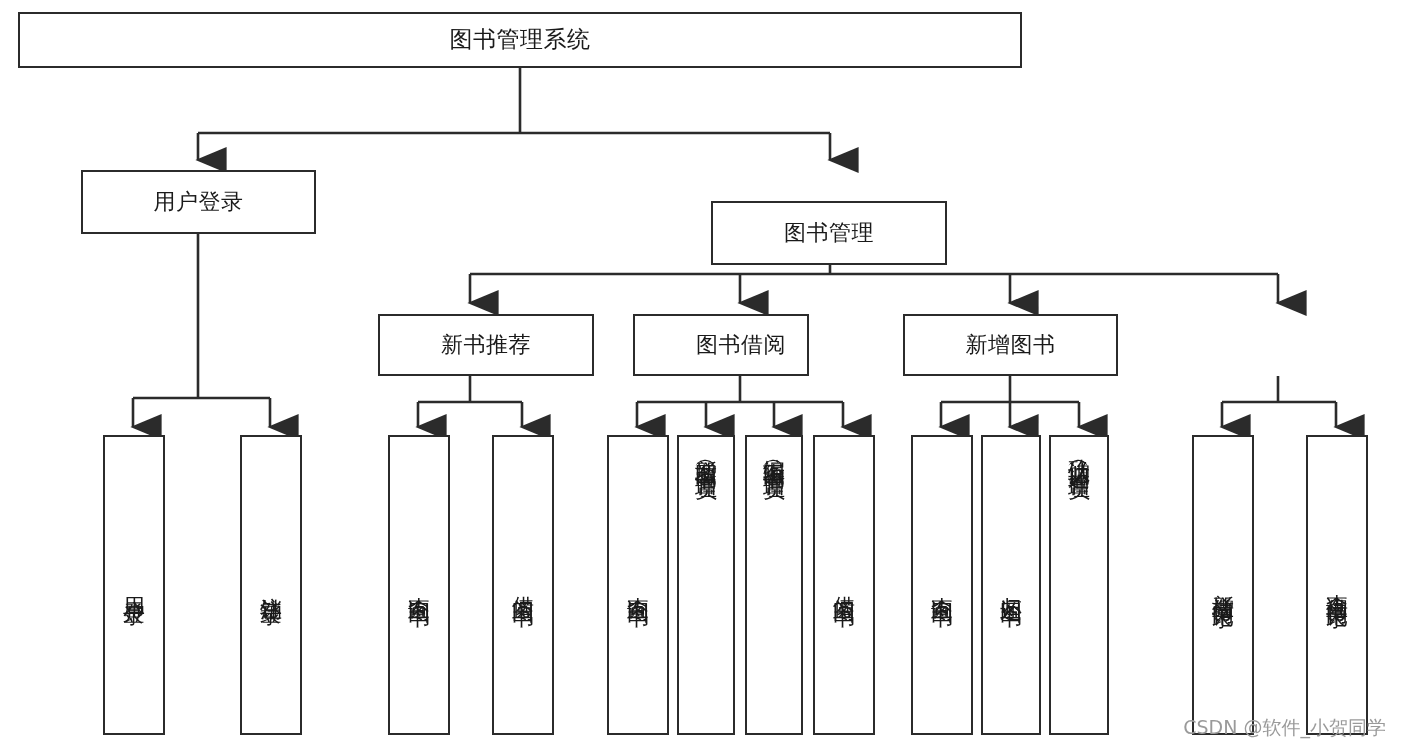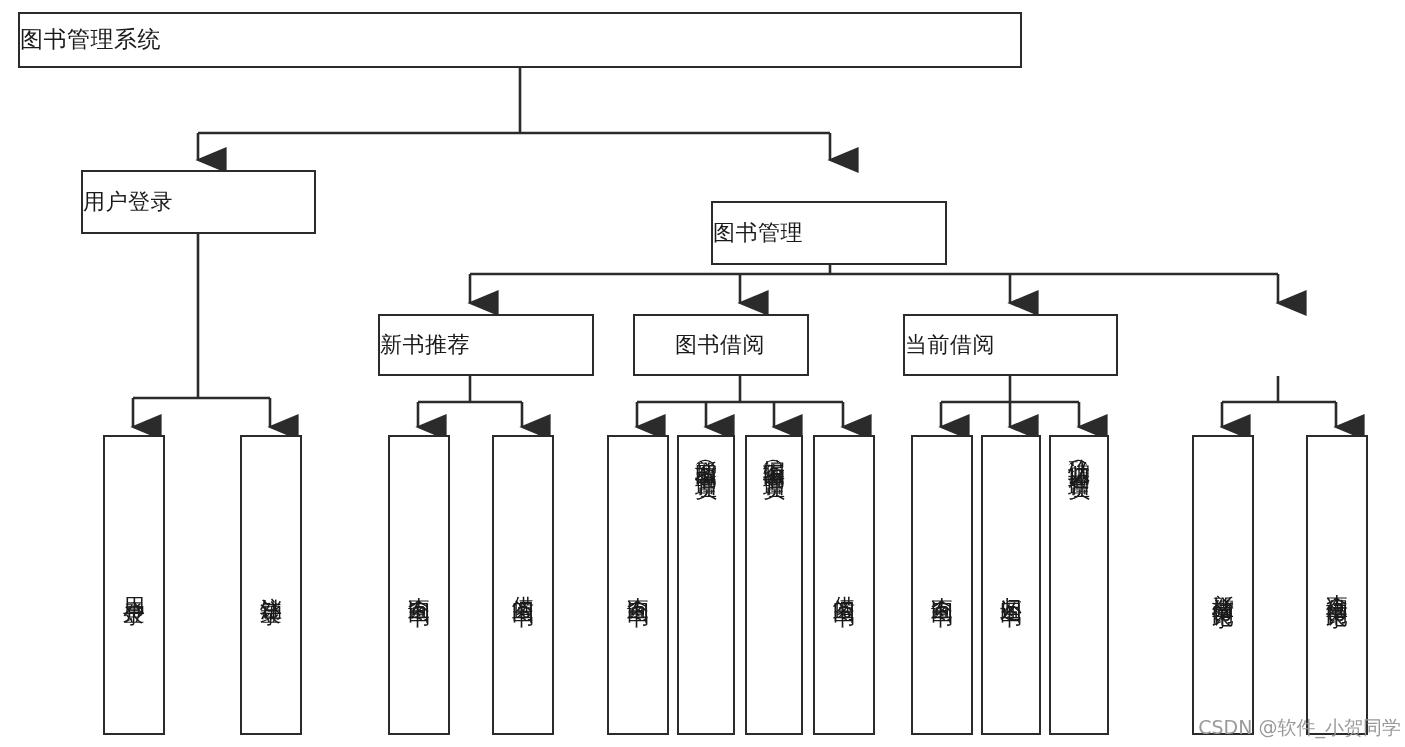--- a/index.html
+++ b/index.html
@@ -28,21 +28,21 @@
     pointer-events: none;
   }
   
   .node {
     position: absolute;
     box-sizing: border-box;
     background: #ffffff;
     border: 2px solid #2b2b2b;
     display: flex;
     align-items: center;
-    justify-content: flex-start;
+    justify-content: center;
     color: #1a1a1a;
   }
   .node .label {
     display: block;
     line-height: 1.28;
     letter-spacing: 0.5px;
     white-space: nowrap;
   }
   
   .node.h .label {
@@ -66,21 +66,21 @@
     white-space: nowrap;
   }
   
   .node.v.center {
     align-items: center;
     padding-top: 0;
   }
   
   #watermark {
     position: absolute;
-    right: 4px;
+    right: 19px;
     bottom: 6px;
     font-size: 19px;
     color: #9a9a9a;
     white-space: nowrap;
     font-family: "DejaVu Sans", "Liberation Sans", sans-serif;
     text-align: right;
   }
 </style>
 </head>
 <body>
@@ -151,21 +151,21 @@
 
   <div class="node h" style="left:362px; top:314px; width:216px; height:62px;margin-left:16px;">
     <span class="label">新书推荐</span>
   </div>
 
   <div class="node h" style="left:633px; top:314px; width:176px; height:62px;padding-left:40px;">
     <span class="label">图书借阅</span>
   </div>
 
   <div class="node h" style="left:903px; top:314px; width:215px; height:62px;">
-    <span class="label">当前借阅</span>
+    <span class="label">新增图书</span>
   </div>
 
 
   <div class="node v center" style="left:103px; top:435px; width:62px; height:300px;">
     <span class="label">用户登录</span>
   </div>
 
   <div class="node v center" style="left:240px; top:435px; width:62px; height:300px;">
     <span class="label">注销登录</span>
   </div>

